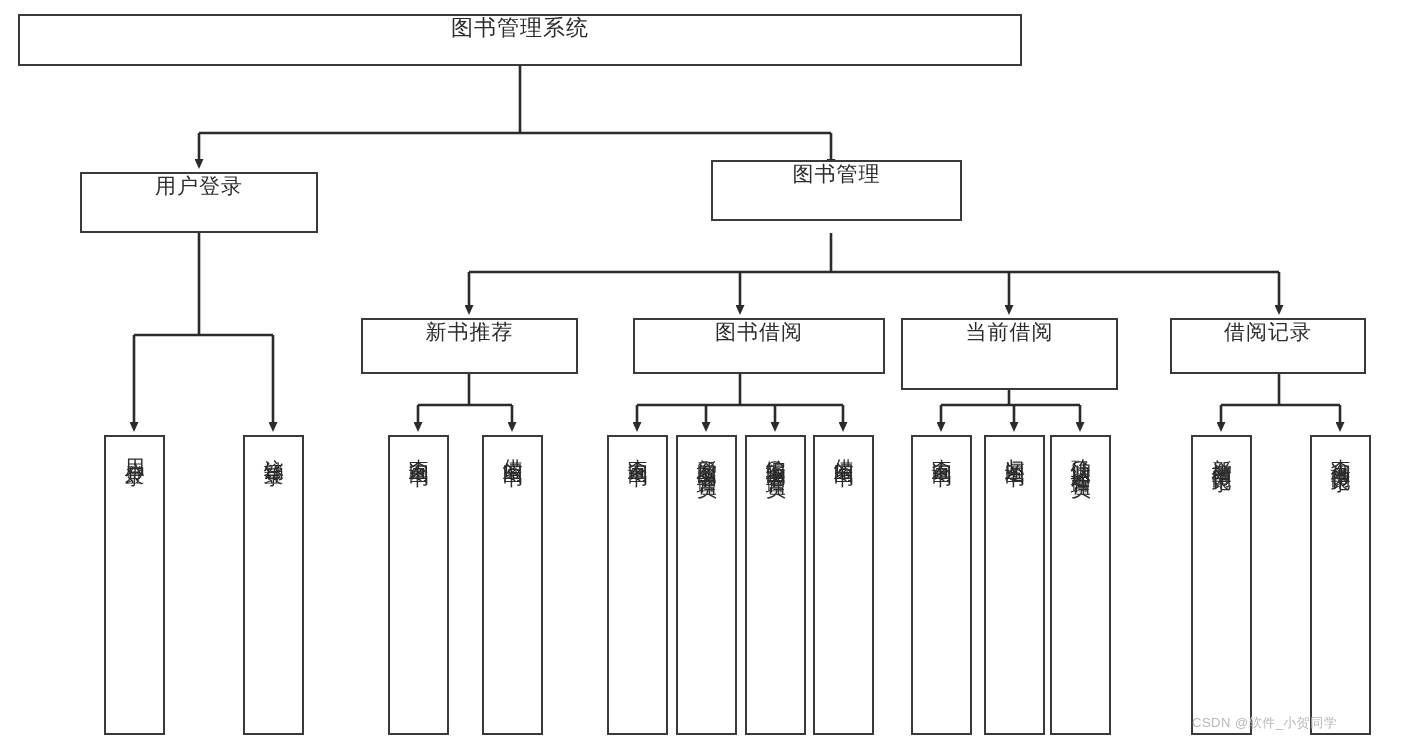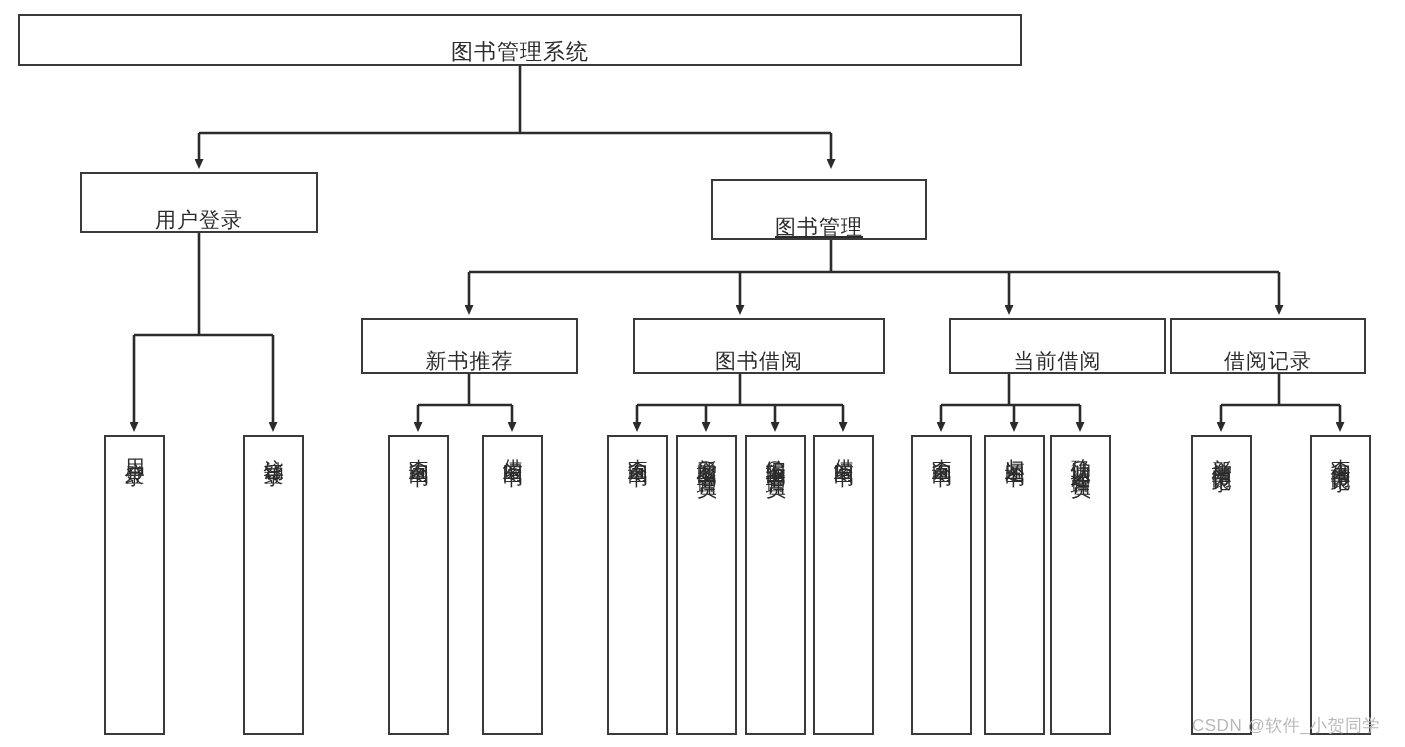--- a/index.html
+++ b/index.html
@@ -23,21 +23,21 @@
     width: 1405px;
     height: 747px;
     pointer-events: none;
   }
   .node {
     position: absolute;
     box-sizing: border-box;
     border: 2px solid #3a3a3a;
     background: #ffffff;
     display: flex;
-    align-items: flex-end;
+    align-items: flex-start;
     justify-content: center;
     color: #2b2b2b;
   }
   .node.h {
     font-size: 21px;
     letter-spacing: 1px;
     line-height: 1.1;
   }
   .node.root {
     font-size: 22px;
@@ -53,21 +53,21 @@
     font-size: 20px;
     line-height: 1.28;
     letter-spacing: 3px;
     white-space: nowrap;
     color: #2b2b2b;
   }
   .watermark {
     position: absolute;
     left: 1192px;
     top: 714px;
-    font-size: 17px;
+    font-size: 13px;
     color: #b9b9b9;
     letter-spacing: 0.5px;
     white-space: nowrap;
     font-family: "Liberation Sans", "DejaVu Sans", sans-serif;
   }
 </style>
 </head>
 <body>
 
 <div id="canvas">
@@ -126,33 +126,33 @@
   </svg>
 
   <div class="node root h" style="left:18px; top:14px; width:1004px; height:52px;">
     <span>图书管理系统</span>
   </div>
 
   <div class="node h" style="left:80px; top:172px; width:238px; height:61px;">
     <span>用户登录</span>
   </div>
 
-  <div class="node h" style="left:711px; top:179px; width:216px; height:61px;text-decoration:underline;">
+  <div class="node h" style="left:711px; top:160px; width:251px; height:61px;">
     <span>图书管理</span>
   </div>
 
   <div class="node h" style="left:361px; top:318px; width:217px; height:56px;">
     <span>新书推荐</span>
   </div>
 
   <div class="node h" style="left:633px; top:318px; width:252px; height:56px;">
     <span>图书借阅</span>
   </div>
 
-  <div class="node h" style="left:901px; top:318px; width:217px; height:56px;margin-left:48px;">
+  <div class="node h" style="left:901px; top:318px; width:217px; height:72px;">
     <span>当前借阅</span>
   </div>
 
   <div class="node h" style="left:1170px; top:318px; width:196px; height:56px;">
     <span>借阅记录</span>
   </div>
 
   <div class="node v" style="left:104px; top:435px; width:61px; height:300px;">
     <span class="vtext">用户登录</span>
   </div>

